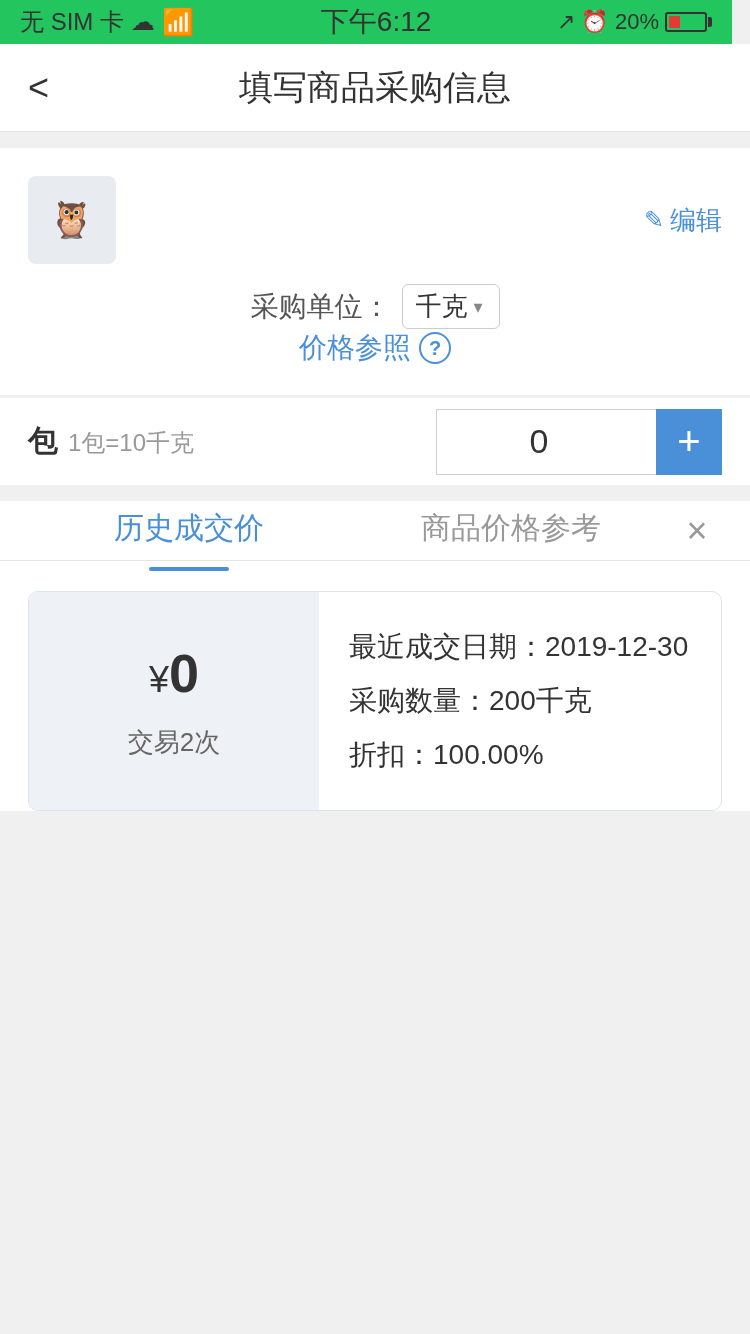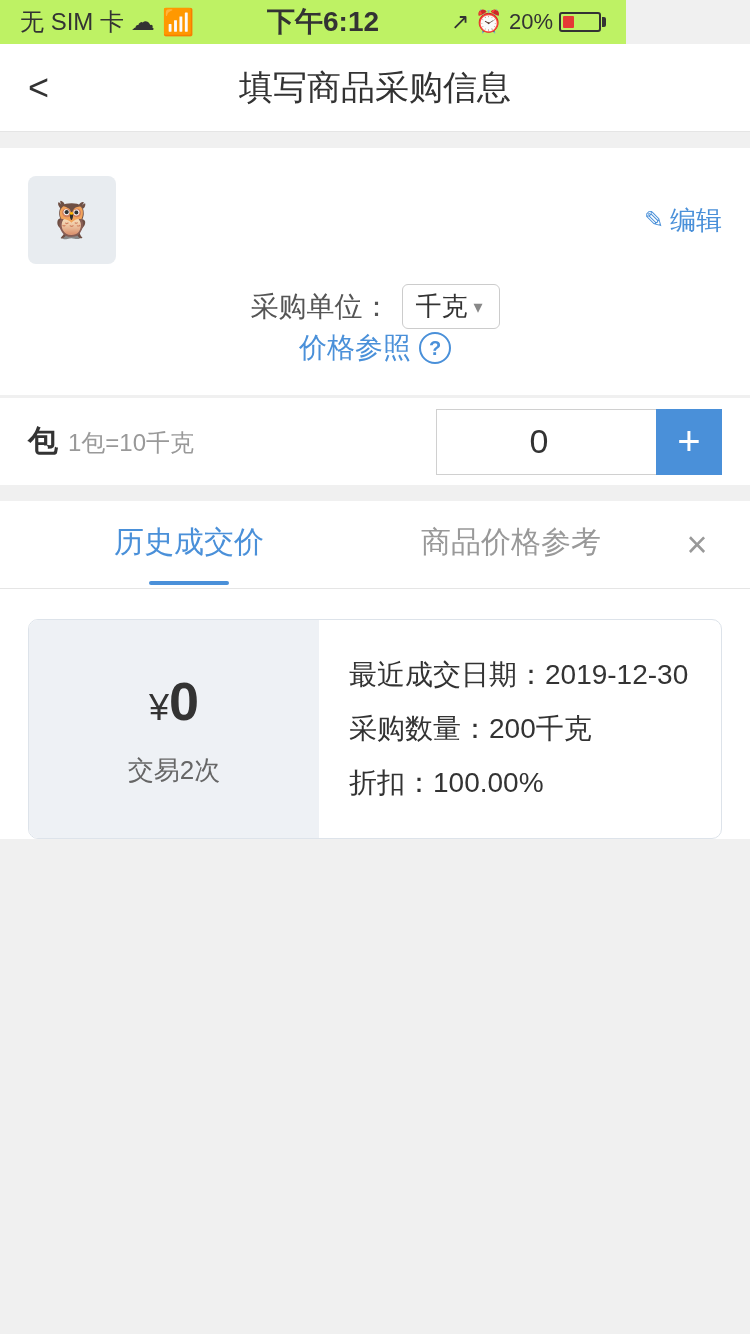--- a/index.html
+++ b/index.html
@@ -8,37 +8,37 @@
       width: 750px;
       min-height: 1334px;
       background: #f0f0f0;
       font-family: -apple-system, "PingFang SC", "Helvetica Neue", sans-serif;
       font-size: 28px;
       color: #333;
     }
 
     
     .status-bar {
-      width: 626px;
+      width: 732px;
       height: 44px;
-      background: #bef264;
+      background: #22c55e;
       display: flex;
       align-items: center;
       justify-content: space-between;
       padding: 0 20px;
       font-size: 24px;
     }
     .status-left {
       display: flex;
       align-items: center;
       gap: 8px;
     }
     .status-center {
       font-size: 28px;
-      font-weight: 700;
+      font-weight: 400;
       text-align: right;
     }
     .status-right {
       display: flex;
       align-items: center;
       gap: 6px;
       font-size: 22px;
     }
     .battery-icon {
       display: inline-flex;
@@ -253,21 +253,21 @@
     
     .tab-section {
       background: #fff;
       margin-top: 16px;
     }
     .tab-bar {
       display: flex;
       align-items: center;
       border-bottom: 1px solid #e5e5e5;
       padding: 0 28px;
-      height: 88px;
+      height: 60px;
       position: relative;
     }
     .tab-item {
       flex: 1;
       text-align: center;
       font-size: 30px;
       color: #999;
       cursor: pointer;
       padding-bottom: 4px;
       position: relative;

